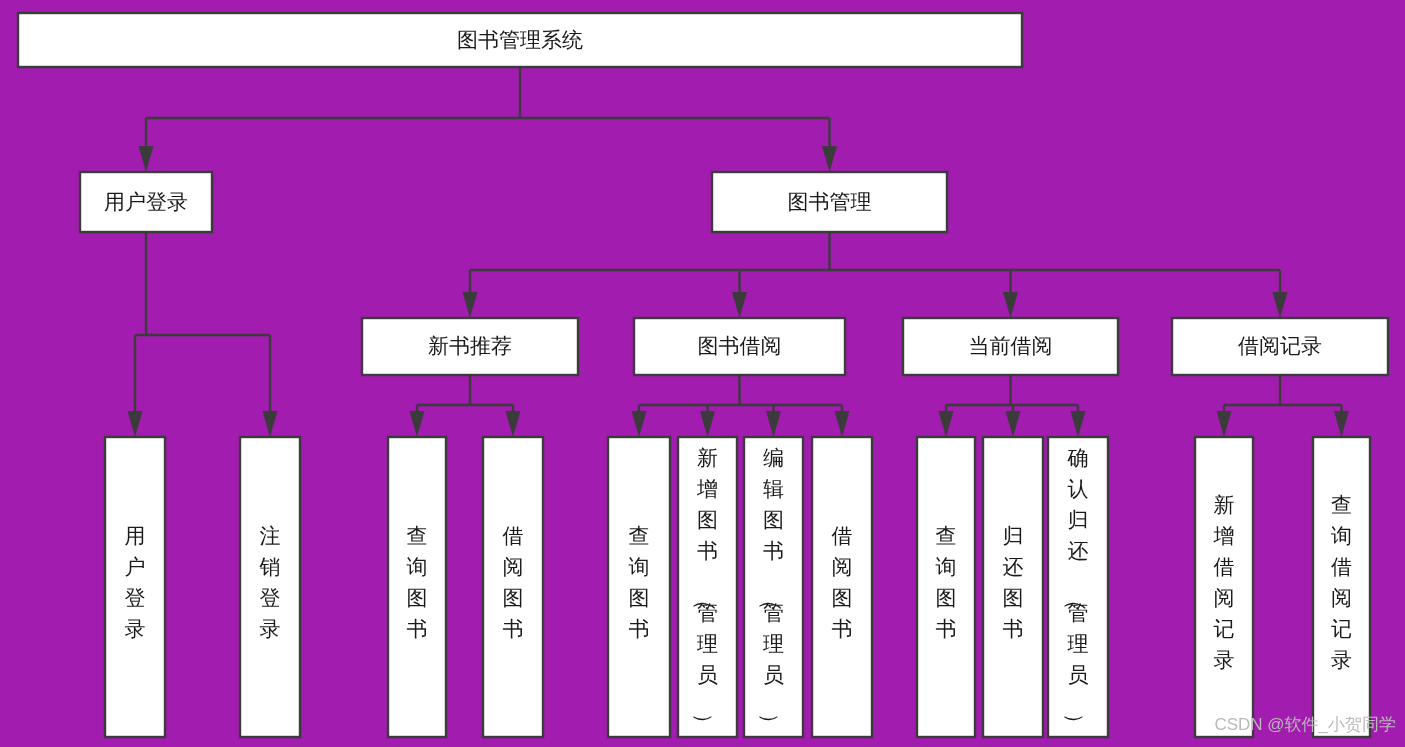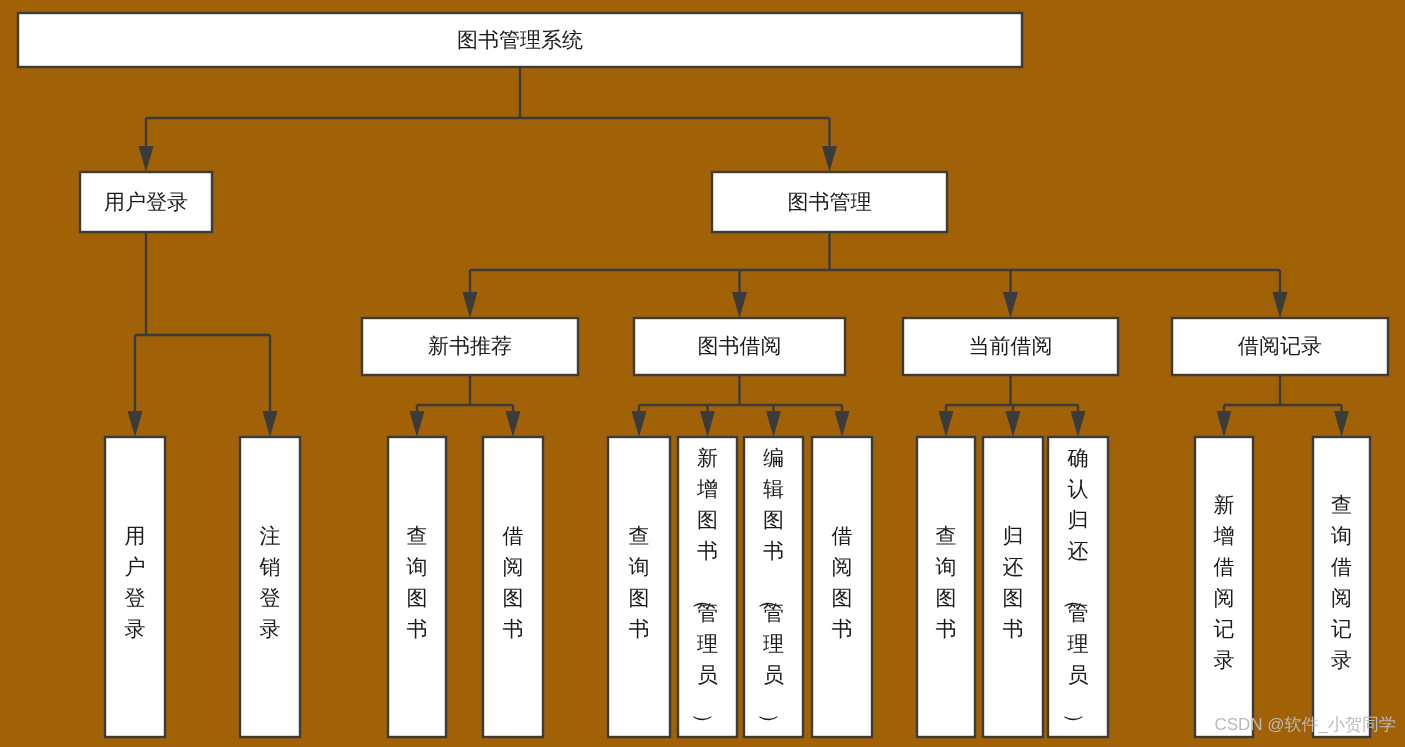--- a/index.html
+++ b/index.html
@@ -8,21 +8,21 @@
     padding: 0;
     background: #ffffff;
   }
   body {
     font-family: "Liberation Sans", "DejaVu Sans", sans-serif;
   }
   #diagram-root {
     position: relative;
     width: 1405px;
     height: 747px;
-    background: #a16207;
+    background: #a21caf;
     overflow: hidden;
   }
   svg.diagram-canvas {
     position: absolute;
     left: 0;
     top: 0;
     width: 1405px;
     height: 747px;
     display: block;
   }

